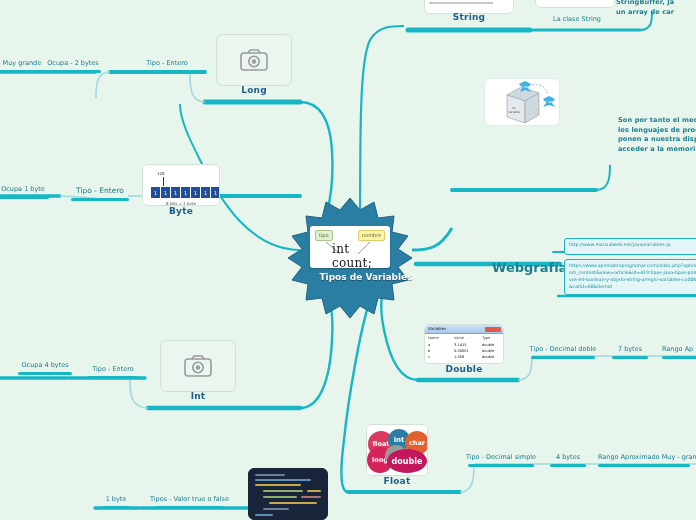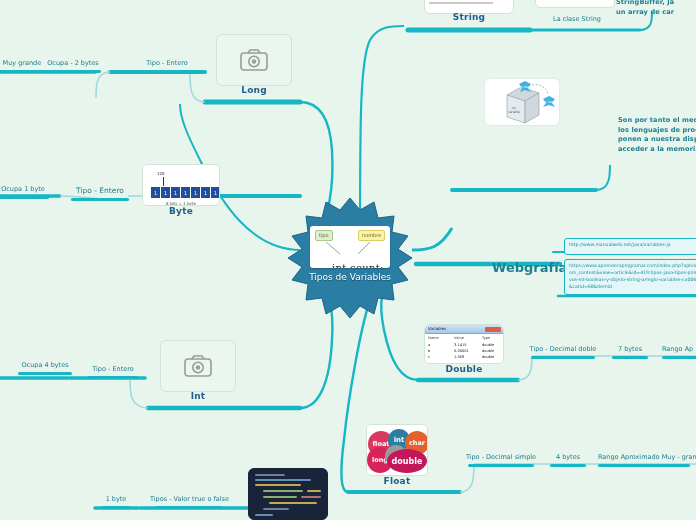--- a/index.html
+++ b/index.html
@@ -22,26 +22,26 @@
   .central-card{
     position:absolute;left:22px;top:30px;width:80px;height:42px;
     background:#ffffff;border-radius:3px;
     box-shadow:0 1px 2px rgba(0,0,0,.25);
     overflow:hidden;
   }
   .bub{position:absolute;font-size:5px;color:#5a5a3a;
        border:1px solid #9aa87a;border-radius:2px;padding:2px 3px;line-height:1;}
   .bub.tipo{left:5px;top:4px;background:#dff0cf;border-color:#a9c78c;color:#4c6b2f;}
   .bub.nombre{left:48px;top:4px;background:#fbf3a8;border-color:#d9cf63;color:#6b6420;}
-  .codeline{position:absolute;left:22px;top:36px;font-size:10px;color:#1a1a1a;
+  .codeline{position:absolute;left:22px;top:16px;font-size:12px;color:#1a1a1a;
             font-family:"DejaVu Serif", serif;letter-spacing:.3px;}
   .arrow{position:absolute;stroke:#777;fill:none;stroke-width:.7px;}
   .central-title{
-    position:absolute;left:0;top:76px;width:124px;text-align:center;
-    font-size:9px;font-weight:normal;color:#ffffff;
+    position:absolute;left:16px;top:76px;width:124px;text-align:center;
+    font-size:9px;font-weight:bold;color:#ffffff;
     text-shadow:0 1px 1px rgba(0,0,0,.4);
   }
 
   
   .imgcard{
     position:absolute;
     background:#eaf6ee;
     border:1px solid #cfe4d6;
     border-radius:6px;
     box-sizing:border-box;

